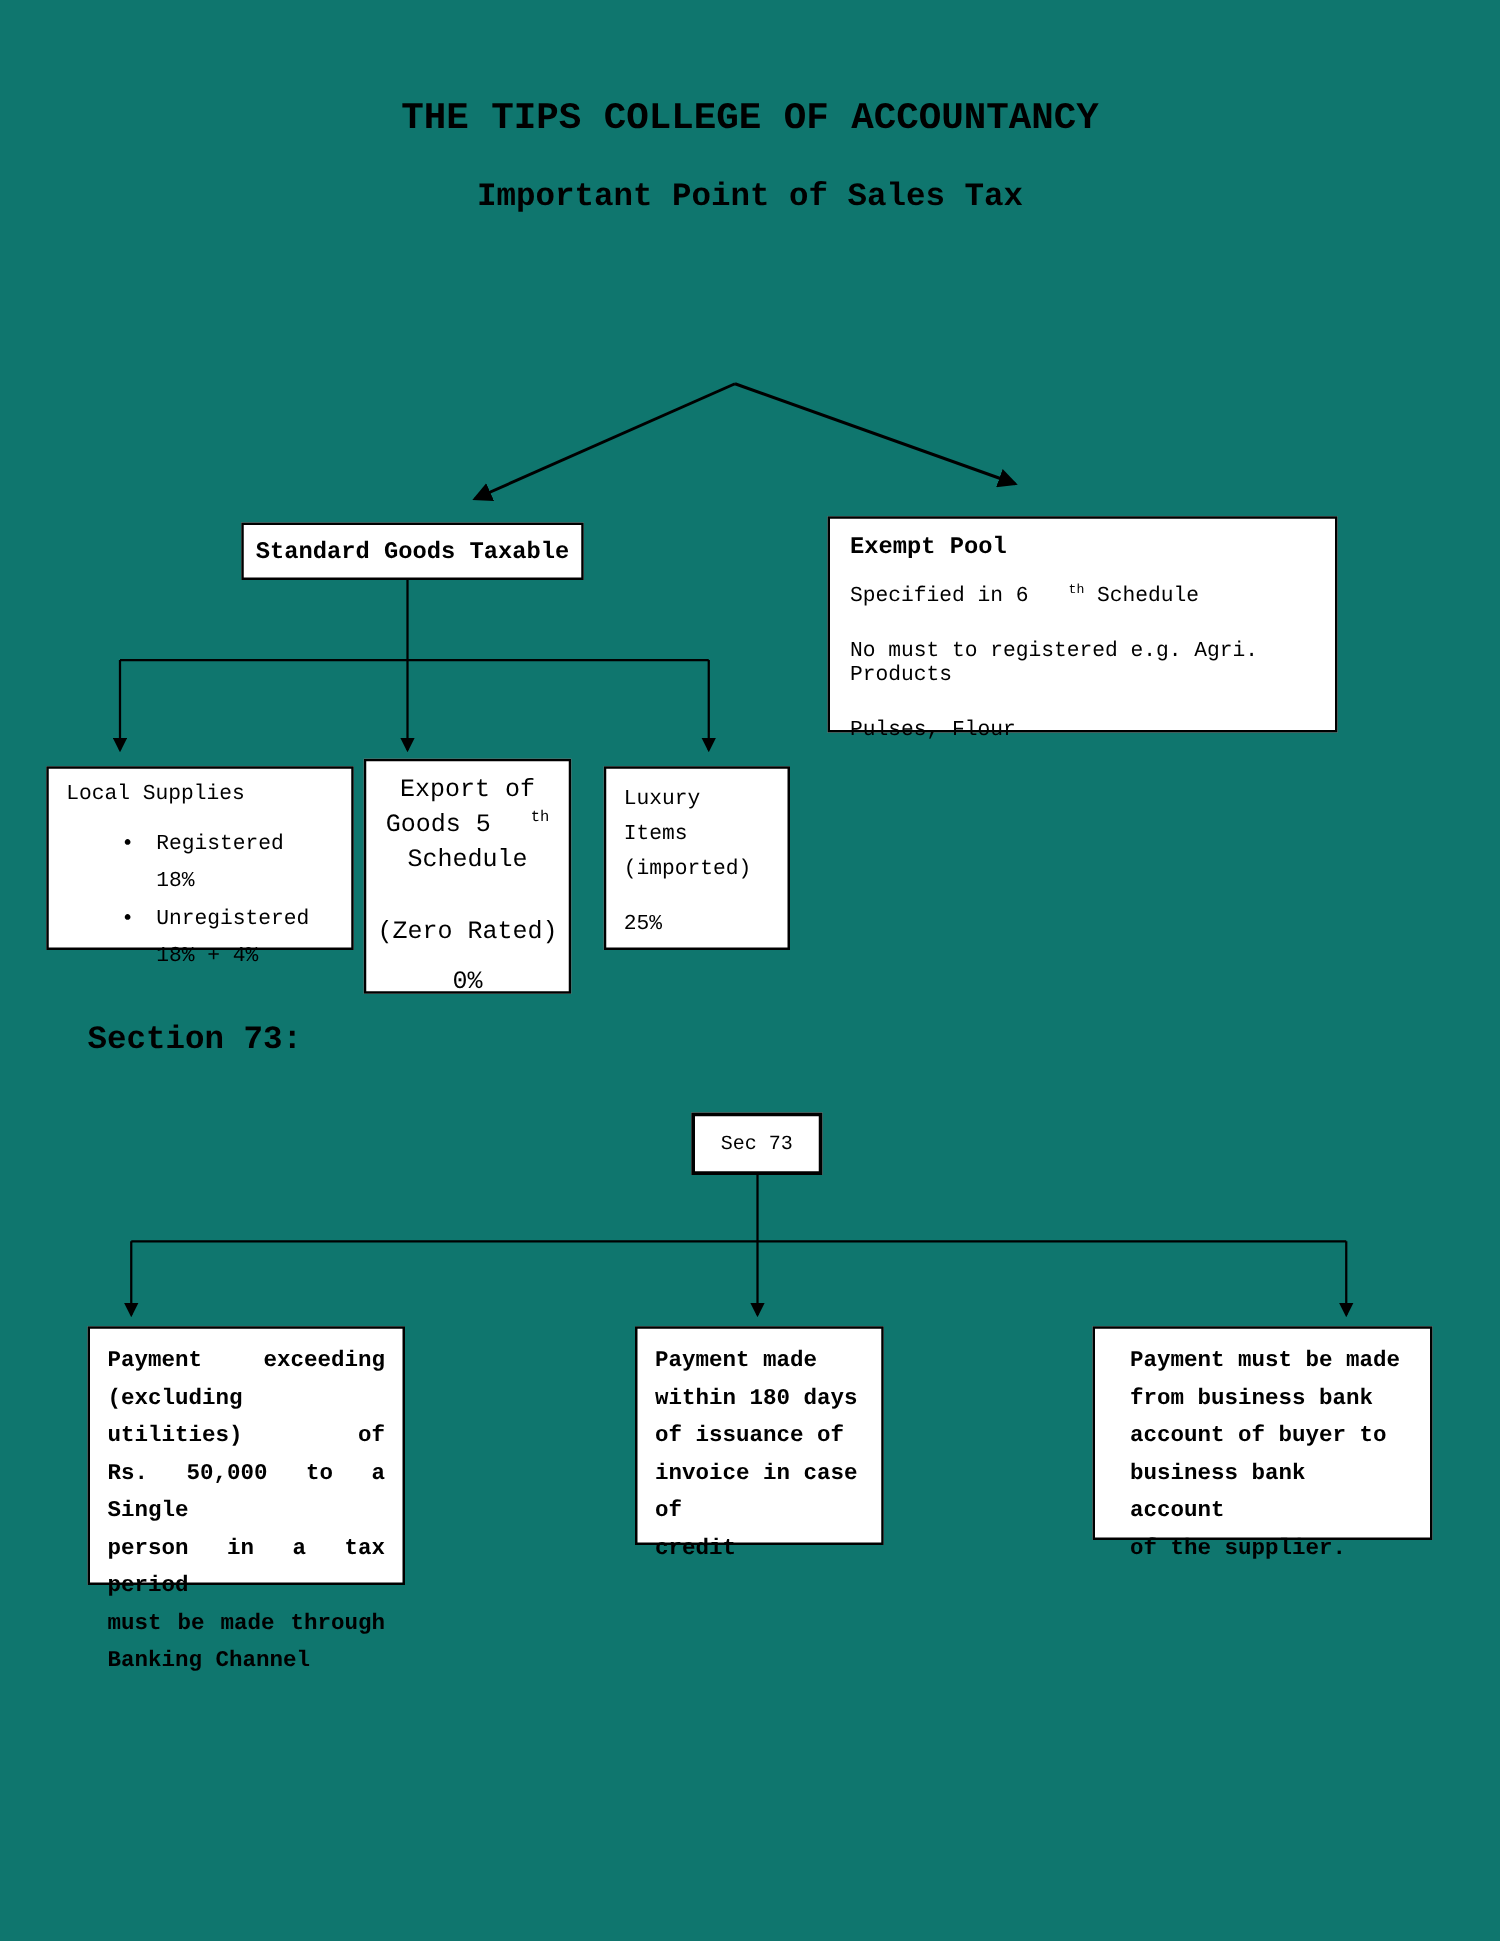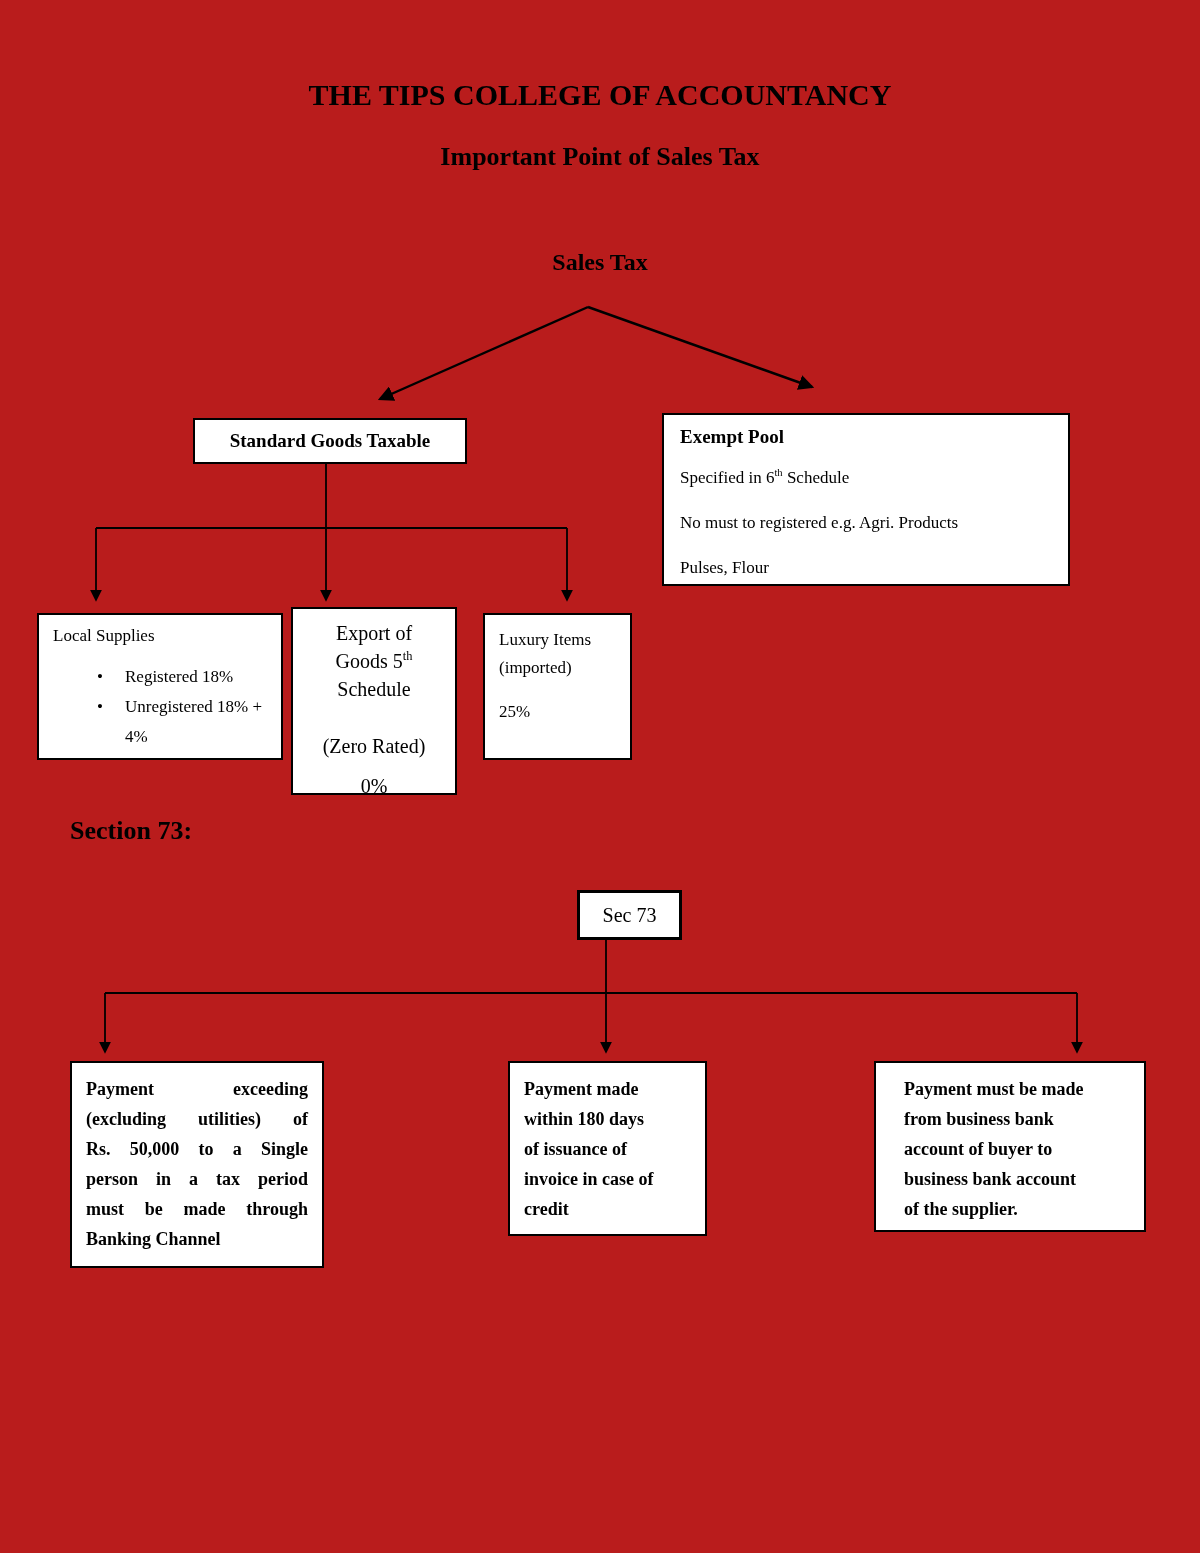--- a/index.html
+++ b/index.html
@@ -1,18 +1,18 @@
 <!DOCTYPE html>
 <html><head>
 <meta charset="utf-8">
 <style>
   html,body { margin:0; padding:0; background:#ffffff; }
   .page {
-    position:relative; width:1200px; height:1553px; background:#b91c1c;
-    color:#000; font-family:Liberation Serif, serif; overflow:hidden;
+    position:relative; width:1200px; height:1553px; background:#0f766e;
+    color:#000; font-family:Liberation Mono, monospace; overflow:hidden;
   }
   .centered { position:absolute; left:0; width:100%; text-align:center; }
   .doc-title    { top:78px;  font-size:30px; font-weight:bold; }
   .doc-subtitle { top:142px; font-size:26px; font-weight:bold; }
   .chart-root   { top:249px; font-size:24px; font-weight:bold; }
 
   svg.connectors { position:absolute; left:0; top:0; width:1200px; height:1553px; pointer-events:none; }
 
   .nodebox { position:absolute; box-sizing:border-box; border:2px solid #000; background:#ffffff; }
 
@@ -38,40 +38,39 @@
   .box-export .gap2 { margin-top:12px; }
 
   .box-luxury { left:483px; top:613px; width:149px; height:147px; padding:11px 14px;
     font-size:17px; line-height:28px; }
   .box-luxury p { margin:0; }
   .box-luxury .gap1 { margin-top:16px; }
 
   .section-heading { position:absolute; left:70px; top:816px; font-size:26px; font-weight:bold; }
 
   .box-sec73 { left:553px; top:890px; width:105px; height:50px; border-width:3px;
-    display:flex; align-items:center; justify-content:center; font-size:20px;margin-left:24px; }
+    display:flex; align-items:center; justify-content:center; font-size:16px; }
 
   .paybox { position:absolute; box-sizing:border-box; border:2px solid #000; background:#fff;
     font-size:18px; font-weight:bold; line-height:30px; padding:11px 14px; }
   .paybox-1 { left:70px;  top:1061px; width:254px; height:207px; }
   .paybox-2 { left:508px; top:1061px; width:199px; height:175px; }
   .paybox-3 { left:874px; top:1061px; width:272px; height:171px;padding-left:28px; }
   .jl { text-align:justify; text-align-last:justify; }
 
-  sup { font-size:0.62em; vertical-align:super; line-height:0; }
+  sup { font-size:0.62em; vertical-align:super; line-height:0;margin-left:32px; }
 </style>
 </head>
 <body>
 
 <div class="page">
 
   <div class="centered doc-title">THE TIPS COLLEGE OF ACCOUNTANCY</div>
   <div class="centered doc-subtitle">Important Point of Sales Tax</div>
 
-  <div class="centered chart-root">Sales Tax</div>
 
   <svg class="connectors" viewBox="0 0 1200 1553" xmlns="http://www.w3.org/2000/svg">
     <defs>
       <marker id="ah" viewBox="0 0 10 10" refX="8.5" refY="5" markerWidth="6.5" markerHeight="6.5" orient="auto-start-reverse">
         <path d="M0,0 L10,5 L0,10 z" fill="#000"></path>
       </marker>
     </defs>
 
     <g stroke="#000" stroke-width="2.4" fill="none">
       <path d="M588,307 L380,399" marker-end="url(#ah)"></path>

